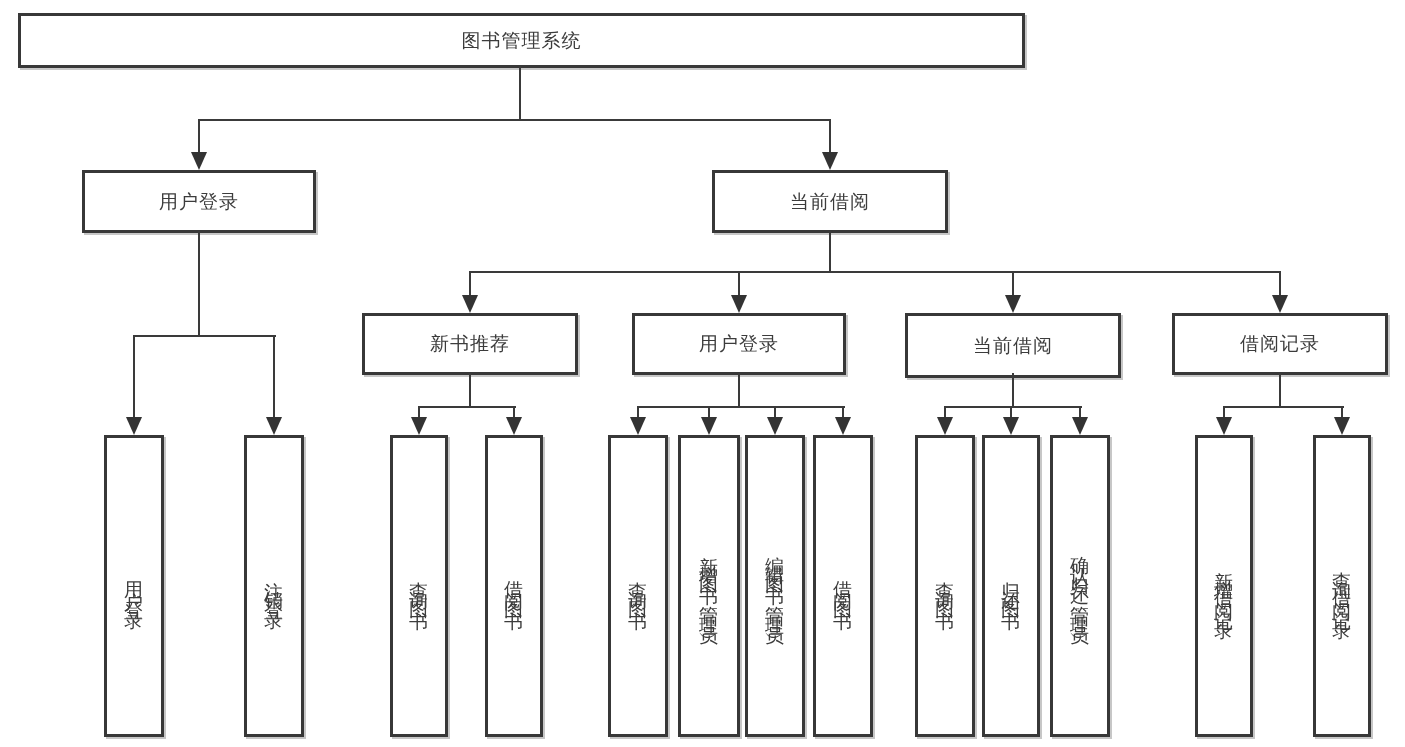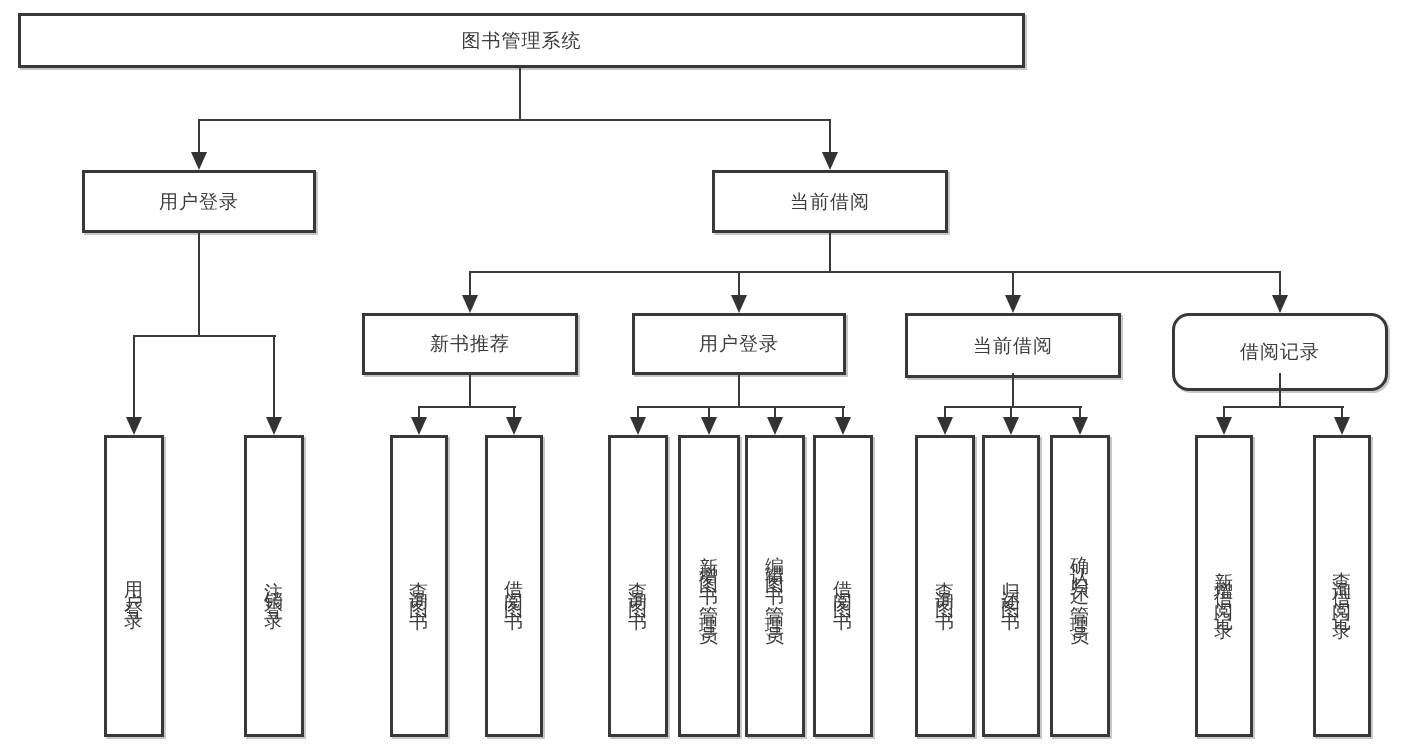--- a/index.html
+++ b/index.html
@@ -91,21 +91,21 @@
 
   <div class="node" style="left:362px;top:313px;width:216px;height:62px;">
     <span>新书推荐</span>
   </div>
   <div class="node" style="left:632px;top:313px;width:214px;height:62px;">
     <span>用户登录</span>
   </div>
   <div class="node" style="left:905px;top:313px;width:216px;height:65px;">
     <span>当前借阅</span>
   </div>
-  <div class="node" style="left:1172px;top:313px;width:216px;height:78px;border-radius:17px;">
+  <div class="node" style="left:1172px;top:313px;width:216px;height:62px;">
     <span>借阅记录</span>
   </div>
 
   <div class="v-line" style="left:469px;top:373px;height:34px;"></div>
   <div class="h-line" style="left:418px;top:406px;width:98px;"></div>
   <div class="v-line" style="left:418px;top:406px;height:13px;"></div>
   <div class="arrow-down" style="left:411px;top:417px;"></div>
   <div class="v-line" style="left:513px;top:406px;height:13px;"></div>
   <div class="arrow-down" style="left:506px;top:417px;"></div>
 

